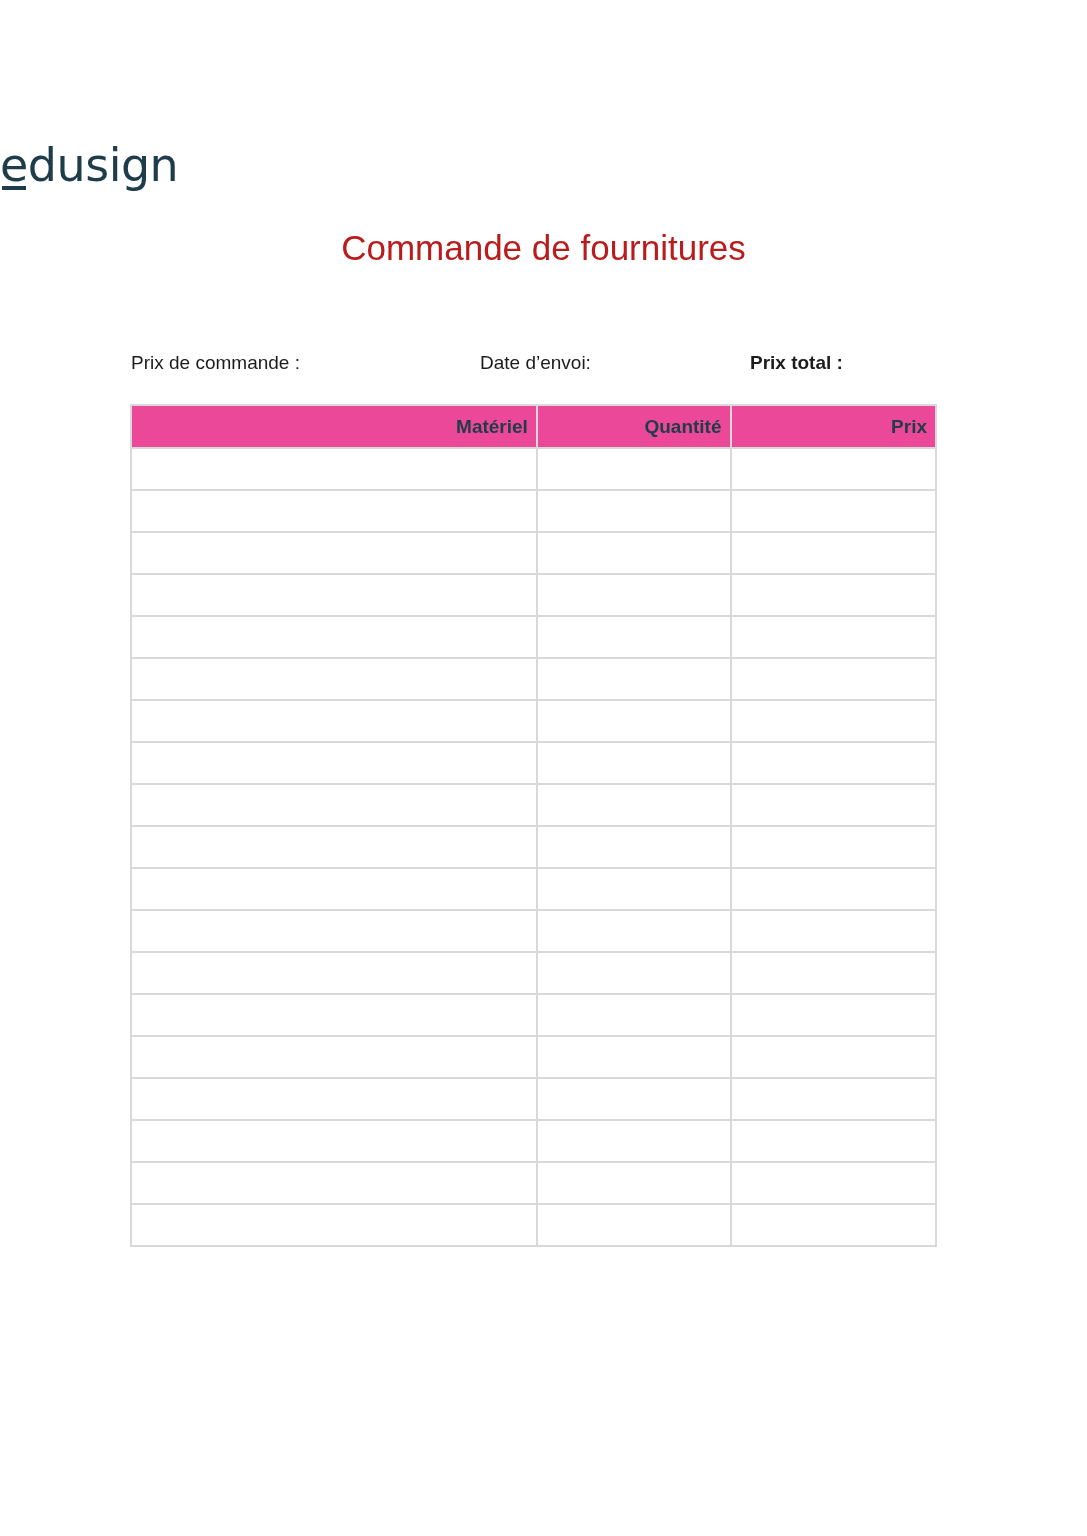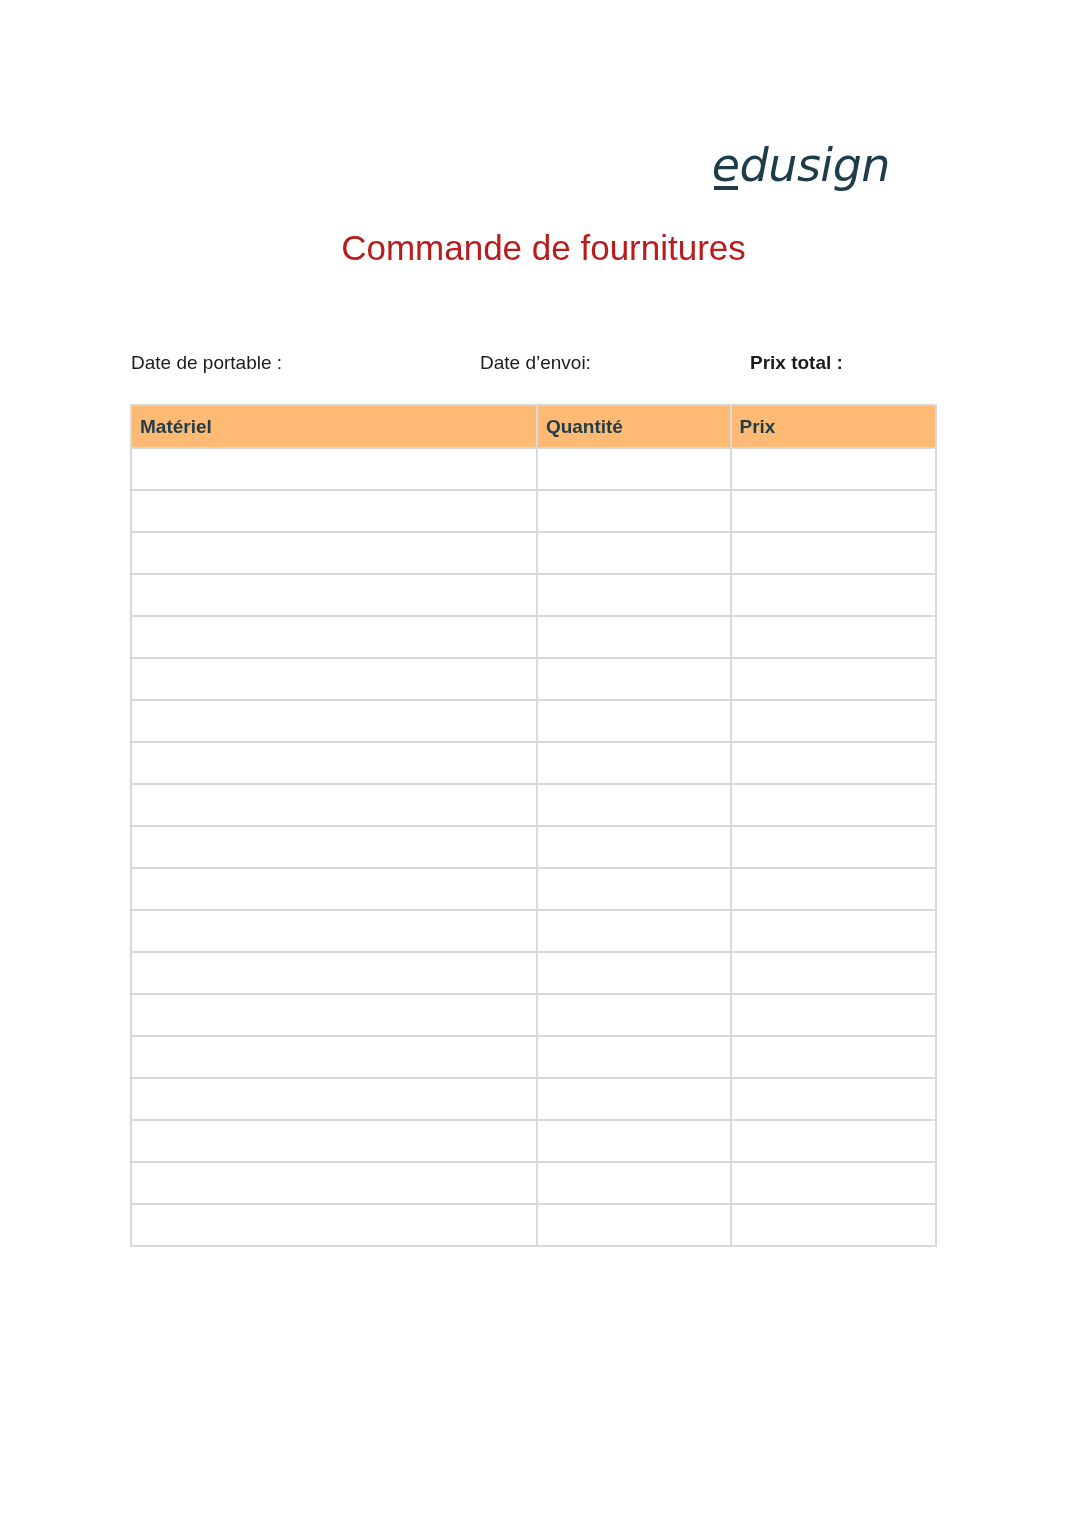--- a/index.html
+++ b/index.html
@@ -1,33 +1,33 @@
 <!DOCTYPE html>
 <html><head>
 <meta charset="utf-8">
 <style>
   html, body { margin:0; padding:0; background:#ffffff; }
   body { width:1087px; height:1536px; position:relative; font-family:"Liberation Sans", sans-serif; color:#1c1c1c; overflow:hidden; }
-  .logo { position:absolute; left:0; width:890px; top:138px; text-align:right; font-family:"DejaVu Sans", sans-serif; font-size:46px; color:#1f3c4a; letter-spacing:-0.5px;font-style:italic; }
+  .logo { position:absolute; left:0; width:890px; top:138px; text-align:left; font-family:"DejaVu Sans", sans-serif; font-size:46px; color:#1f3c4a; letter-spacing:-0.5px; }
   .logo .e { position:relative; display:inline-block; }
   .logo .e::after { content:""; position:absolute; left:2px; right:2px; bottom:2px; height:4px; background:#1f3c4a; }
   .title { position:absolute; left:0; width:1087px; top:228px; text-align:center; font-size:35px; color:#b91c1c; }
   .meta { position:absolute; top:352px; font-size:19px; }
   .meta.bold { font-weight:bold;margin-left:16px; }
   table { position:absolute; left:130px; top:404px; width:807px; border-collapse:collapse; }
   td, th { border:2px solid #d9d9d9; height:40px; font-size:19px; padding:0 8px; text-align:left; }
-  th { background:#fdba74; color:#1f3c4a; text-align:left; font-weight:bold; height:41px; }
+  th { background:#ec4899; color:#1f3c4a; text-align:right; font-weight:bold; height:41px; }
 </style>
 </head>
 <body>
 
 <div class="logo"><span class="e">e</span><span>dusign</span></div>
 <div class="title">Commande de fournitures</div>
 
-<div class="meta" style="left:131px">Date de portable :</div>
+<div class="meta" style="left:131px">Prix de commande :</div>
 <div class="meta" style="left:480px">Date d’envoi:</div>
 <div class="meta bold" style="left:734px">Prix total :</div>
 
 <table>
   <colgroup>
       <col style="width:407px">
       <col style="width:194px">
       <col style="width:206px">
     </colgroup>
   <thead>

